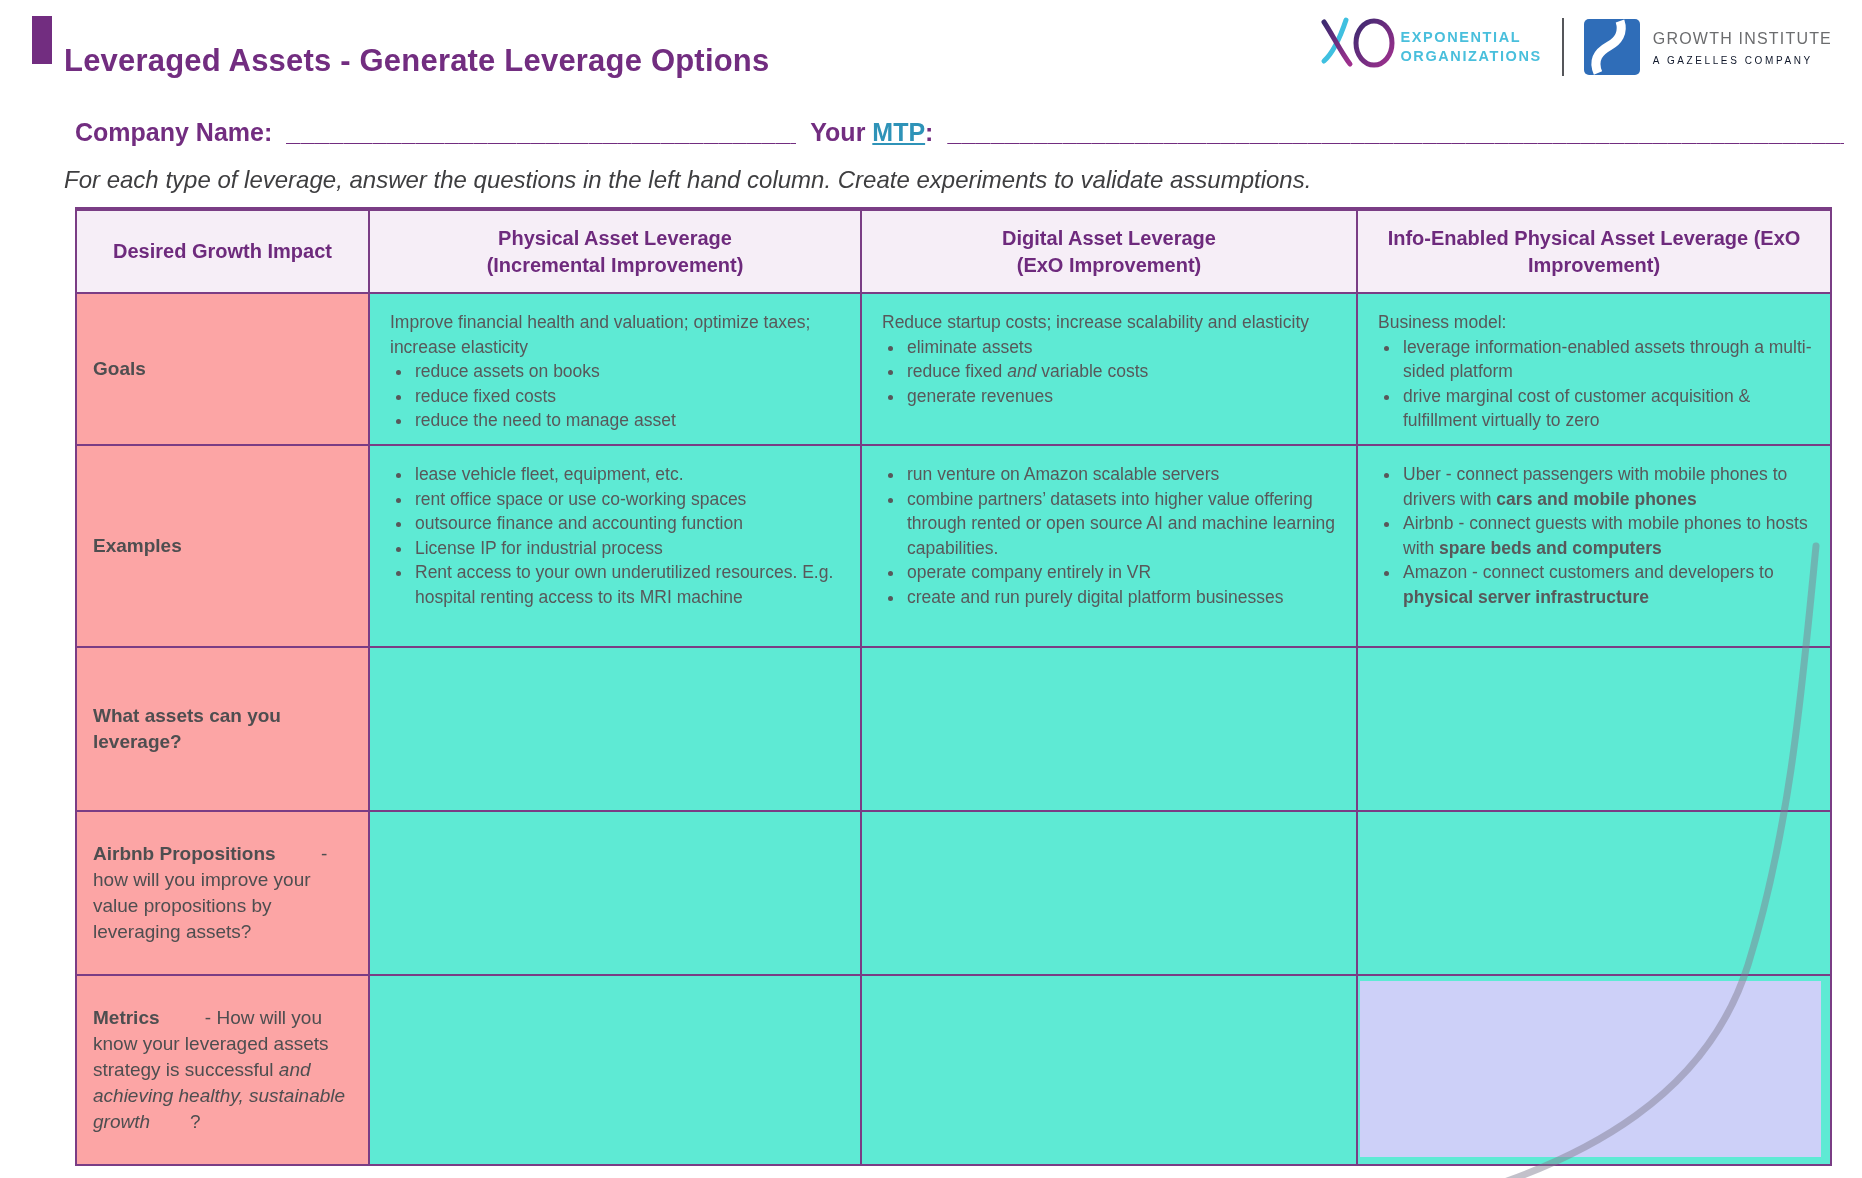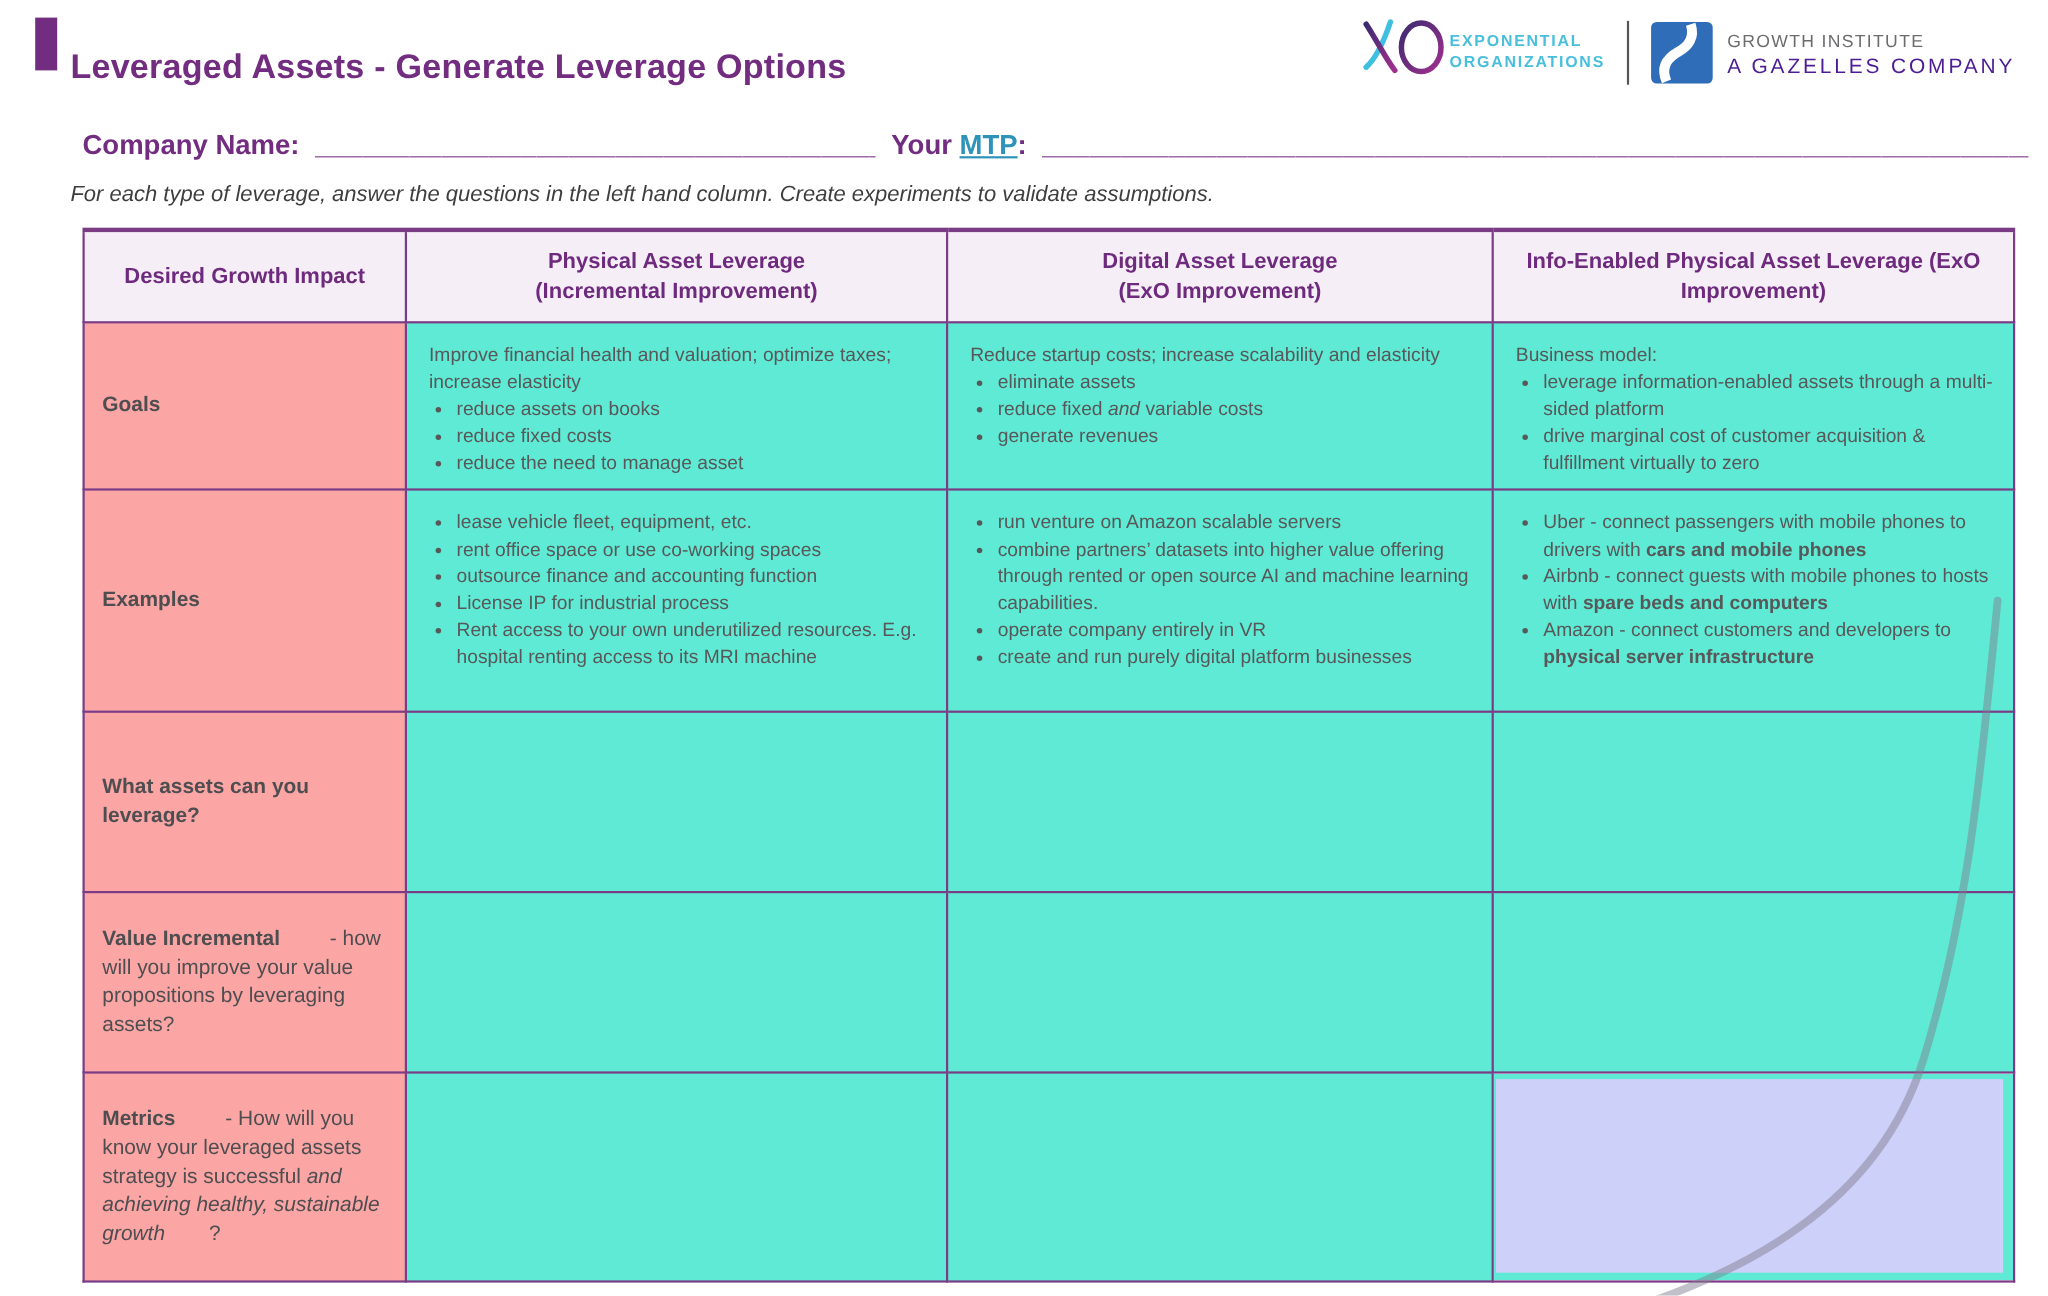--- a/index.html
+++ b/index.html
@@ -11,33 +11,33 @@
   
   .accent-bar{position:absolute;left:32px;top:16px;width:20px;height:48px;background:#722d80;}
   .page-title{position:absolute;left:64px;top:22px;font-size:31px;font-weight:bold;color:#722d80;letter-spacing:.2px;}
   .logo-area{position:absolute;top:14px;right:30px;display:flex;align-items:center;gap:20px;}
   .exo-logo{display:flex;align-items:center;}
   .exo-wordmark{line-height:19px;font-size:14.5px;font-weight:bold;letter-spacing:1.6px;color:#49bfdc;}
   .logo-divider{width:2px;height:58px;background:#55565a;}
   .gi-logo{display:flex;align-items:center;gap:13px;}
   .gi-square{width:56px;height:56px;background:#2f6db8;border-radius:5px;}
   .gi-line1{color:#6b6c6e;font-size:16px;letter-spacing:1.2px;line-height:26px;}
-  .gi-line2{color:#4c1d95;font-size:19px;letter-spacing:2.6px;line-height:17px;}
+  .gi-line2{color:#0f172a;font-size:10px;letter-spacing:2.6px;line-height:17px;}
   
   .form-line{
     position:absolute;left:75px;top:118px;right:18px;
     display:flex;align-items:flex-start;white-space:nowrap;
     font-size:25px;font-weight:bold;color:#722d80;
   }
   .blank{overflow:hidden;letter-spacing:.5px;}
   .blank.company{max-width:510px;}
   .blank.mtp{flex:1;}
   .gap{width:14px;flex:none;}
   .mtp-link{color:#2e93b8;text-decoration:underline;cursor:pointer;}
-  .instruction{position:absolute;left:64px;top:166px;font-style:italic;font-size:20px;color:#3e3e40;}
+  .instruction{position:absolute;left:64px;top:166px;font-style:italic;font-size:24px;color:#3e3e40;}
   
   .worksheet-table{
     position:absolute;left:75px;top:207px;width:1755px;
     border-collapse:collapse;table-layout:fixed;background:#fff;
   }
   .worksheet-table th,.worksheet-table td{border:2px solid #7a3d85;}
   .worksheet-table th{
     background:#f6eef7;color:#6e2a7d;font-size:20px;font-weight:bold;
     text-align:center;vertical-align:middle;padding:6px 14px;line-height:27px;
     border-top:4px solid #7a3d85;
@@ -196,21 +196,21 @@
 
   <tr style="height:164px">
     <td class="label-cell"><span>What assets can you leverage?</span></td>
     <td class="body-cell"></td>
     <td class="body-cell"></td>
     <td class="body-cell"></td>
   </tr>
 
   <tr style="height:164px">
     <td class="label-cell">
-      <span class="normal">Value Incremental</span><span class="plain"> - how will you improve your value propositions by leveraging assets?</span>
+      <span class="normal">Airbnb Propositions</span><span class="plain"> - how will you improve your value propositions by leveraging assets?</span>
     </td>
     <td class="body-cell"></td>
     <td class="body-cell"></td>
     <td class="body-cell"></td>
   </tr>
 
   <tr style="height:190px">
     <td class="label-cell">
       <span class="normal">Metrics</span><span class="plain"> - How will you know your leveraged assets strategy is successful </span><span class="ital">and achieving healthy, sustainable growth</span><span class="plain">?</span>
     </td>

